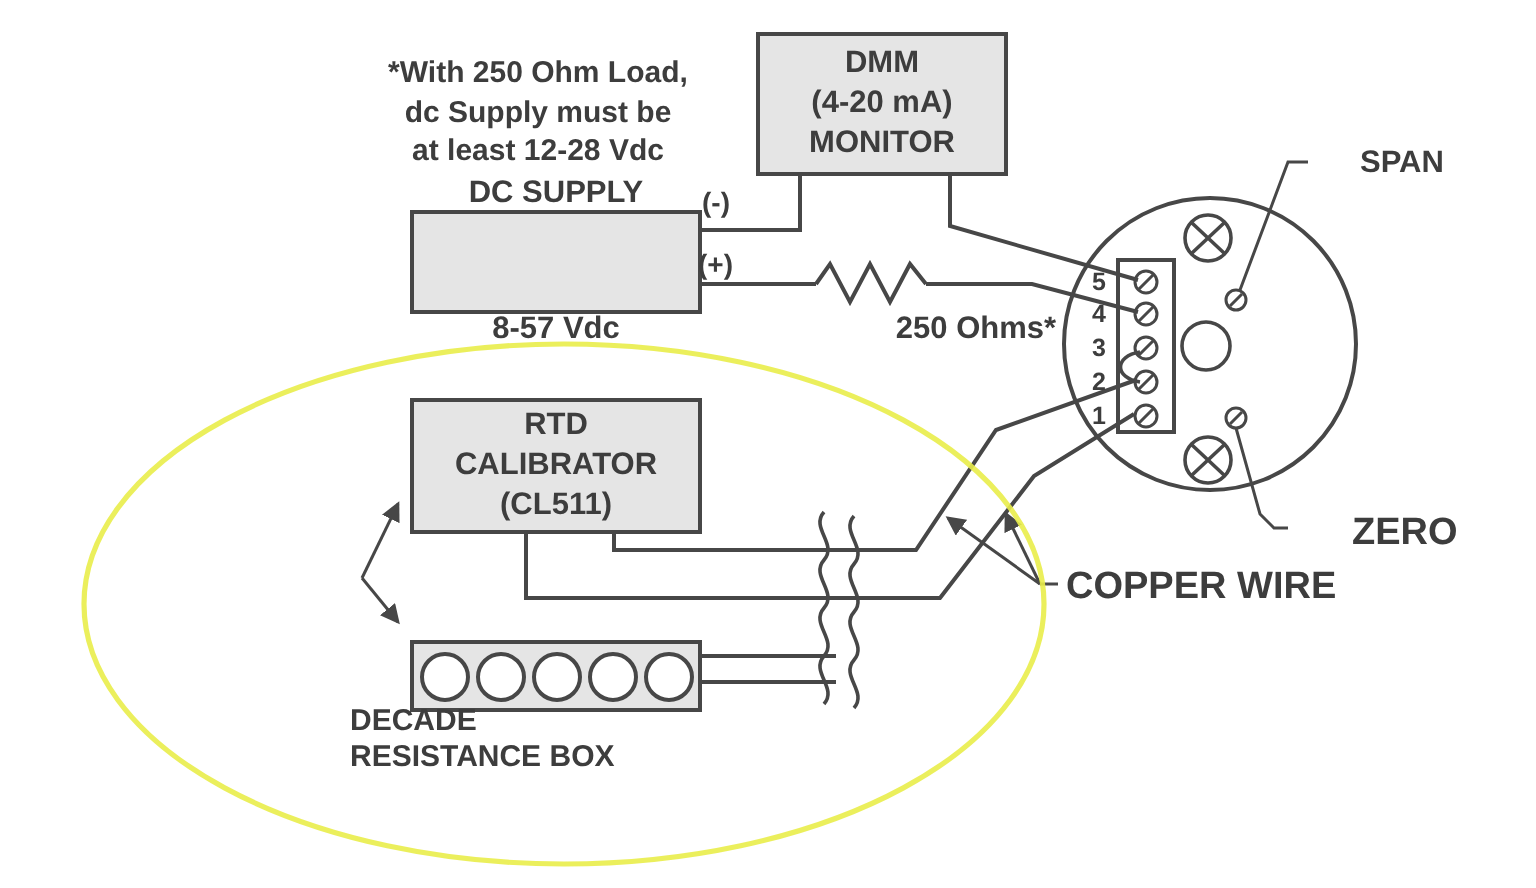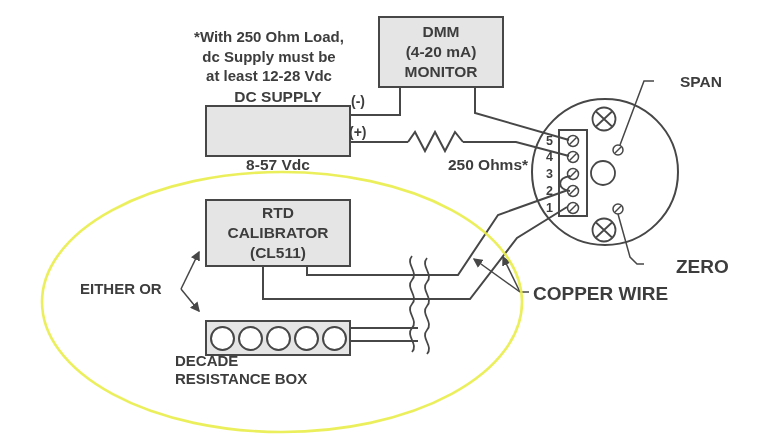--- a/index.html
+++ b/index.html
@@ -130,21 +130,20 @@
     <div class="dial"></div>
   </div>
   <div class="lbl decadelbl">
     <div>DECADE</div>
     <div>RESISTANCE BOX</div>
   </div>
 
   <div class="lbl pol" style="left:351px;top:93px;">(-)</div>
   <div class="lbl pol" style="left:349px;top:124px;">(+)</div>
   <div class="lbl" style="left:392px;top:156px;width:96px;text-align:center;font-size:15.5px;margin-left:48px;">250 Ohms*</div>
-  <div class="lbl" style="left:80px;top:280px;font-size:15px;">EITHER OR</div>
   <div class="lbl" style="left:533px;top:283px;font-size:19px;">COPPER WIRE</div>
   <div class="lbl" style="left:680px;top:73px;font-size:15.5px;">SPAN</div>
   <div class="lbl" style="left:646px;top:256px;font-size:19px;margin-left:30px;">ZERO</div>
 
   <div class="term" style="top:133.5px;">5</div>
   <div class="term" style="top:149.5px;">4</div>
   <div class="term" style="top:166.5px;">3</div>
   <div class="term" style="top:183.5px;">2</div>
   <div class="term" style="top:200.5px;">1</div>
 

